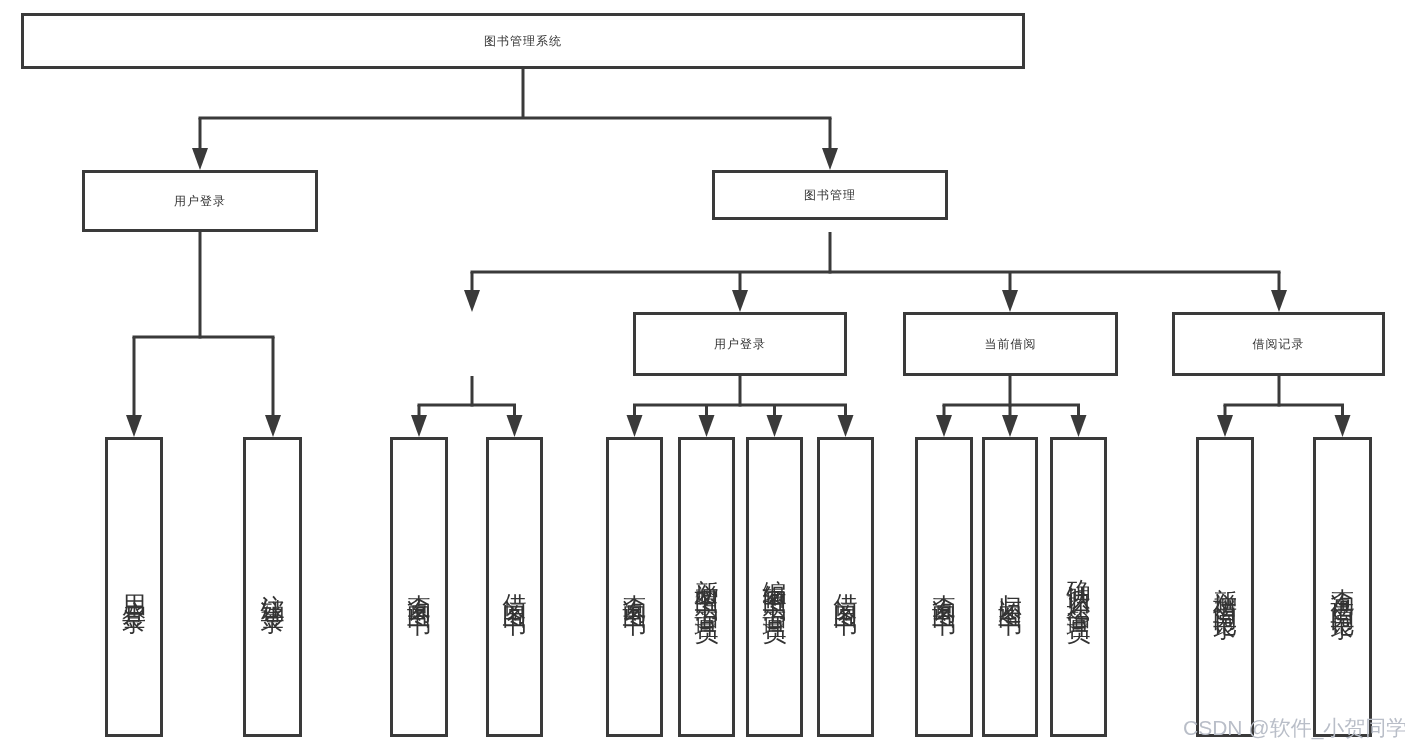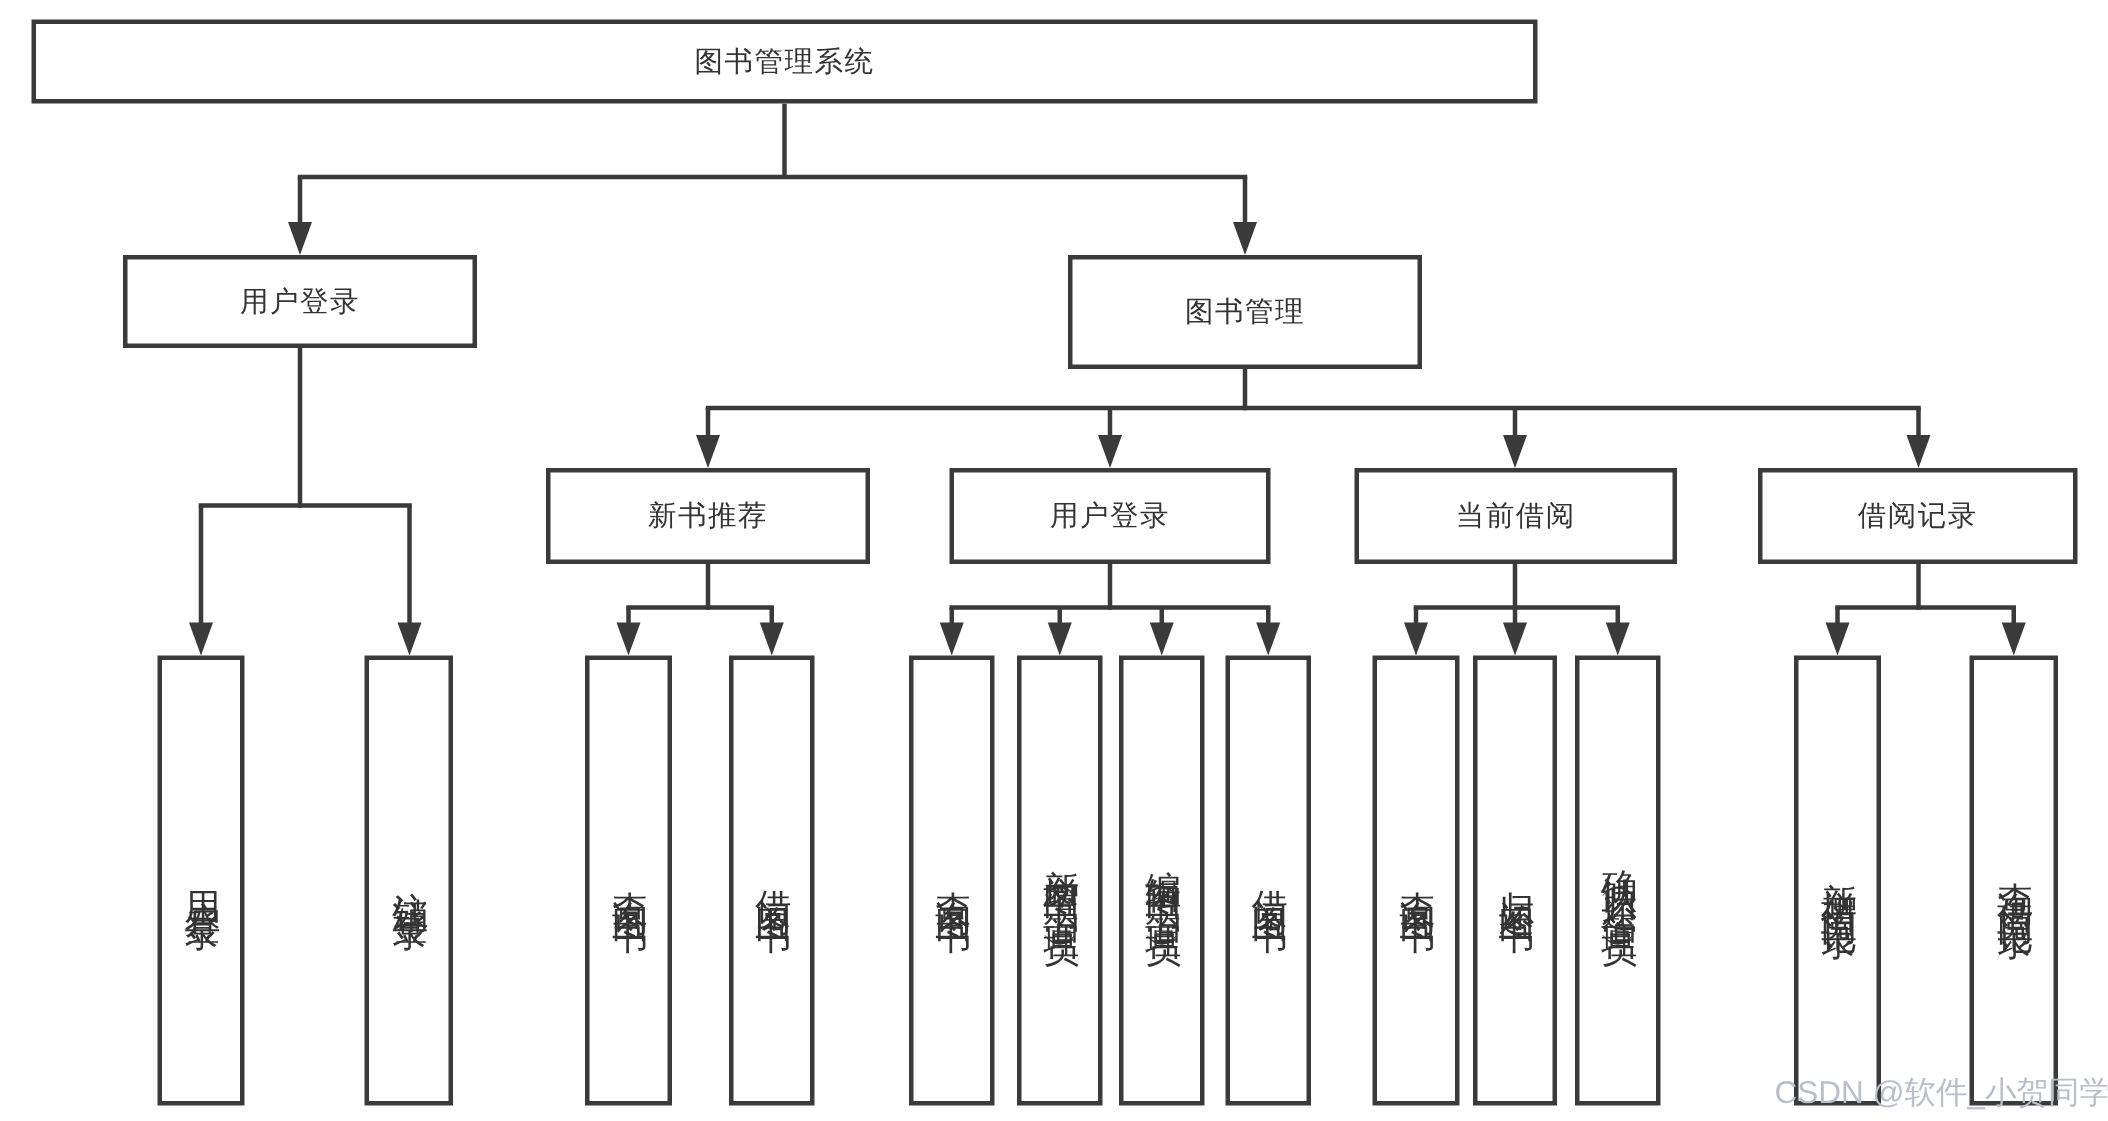--- a/index.html
+++ b/index.html
@@ -32,21 +32,21 @@
   .node {
     position: absolute;
     background: #ffffff;
     border: 3px solid var(--line-color);
     display: flex;
     align-items: center;
     justify-content: center;
     color: var(--text-color);
   }
   .node span {
-    font-size: 19px;
+    font-size: 12px;
     letter-spacing: 1px;
     color: var(--text-color);
     white-space: nowrap;
   }
   .node.leaf span {
     writing-mode: vertical-rl;
     text-orientation: mixed;
     font-size: 24px;
     letter-spacing: 6px;
     white-space: normal;
@@ -143,27 +143,24 @@
     </g>
   </svg>
 
   <div class="node" style="left:21px;top:13px;width:1004px;height:56px">
     <span>图书管理系统</span>
   </div>
 
   <div class="node" style="left:82px;top:170px;width:236px;height:62px">
     <span>用户登录</span>
   </div>
-  <div class="node" style="left:712px;top:170px;width:236px;height:76px">
+  <div class="node" style="left:712px;top:170px;width:236px;height:50px">
     <span>图书管理</span>
   </div>
 
-  <div class="node" style="left:364px;top:312px;width:216px;height:64px">
-    <span>新书推荐</span>
-  </div>
   <div class="node" style="left:633px;top:312px;width:214px;height:64px">
     <span>用户登录</span>
   </div>
   <div class="node" style="left:1172px;top:312px;width:213px;height:64px">
     <span>借阅记录</span>
   </div>
   <div class="node" style="left:903px;top:312px;width:215px;height:64px">
     <span>当前借阅</span>
   </div>
 

